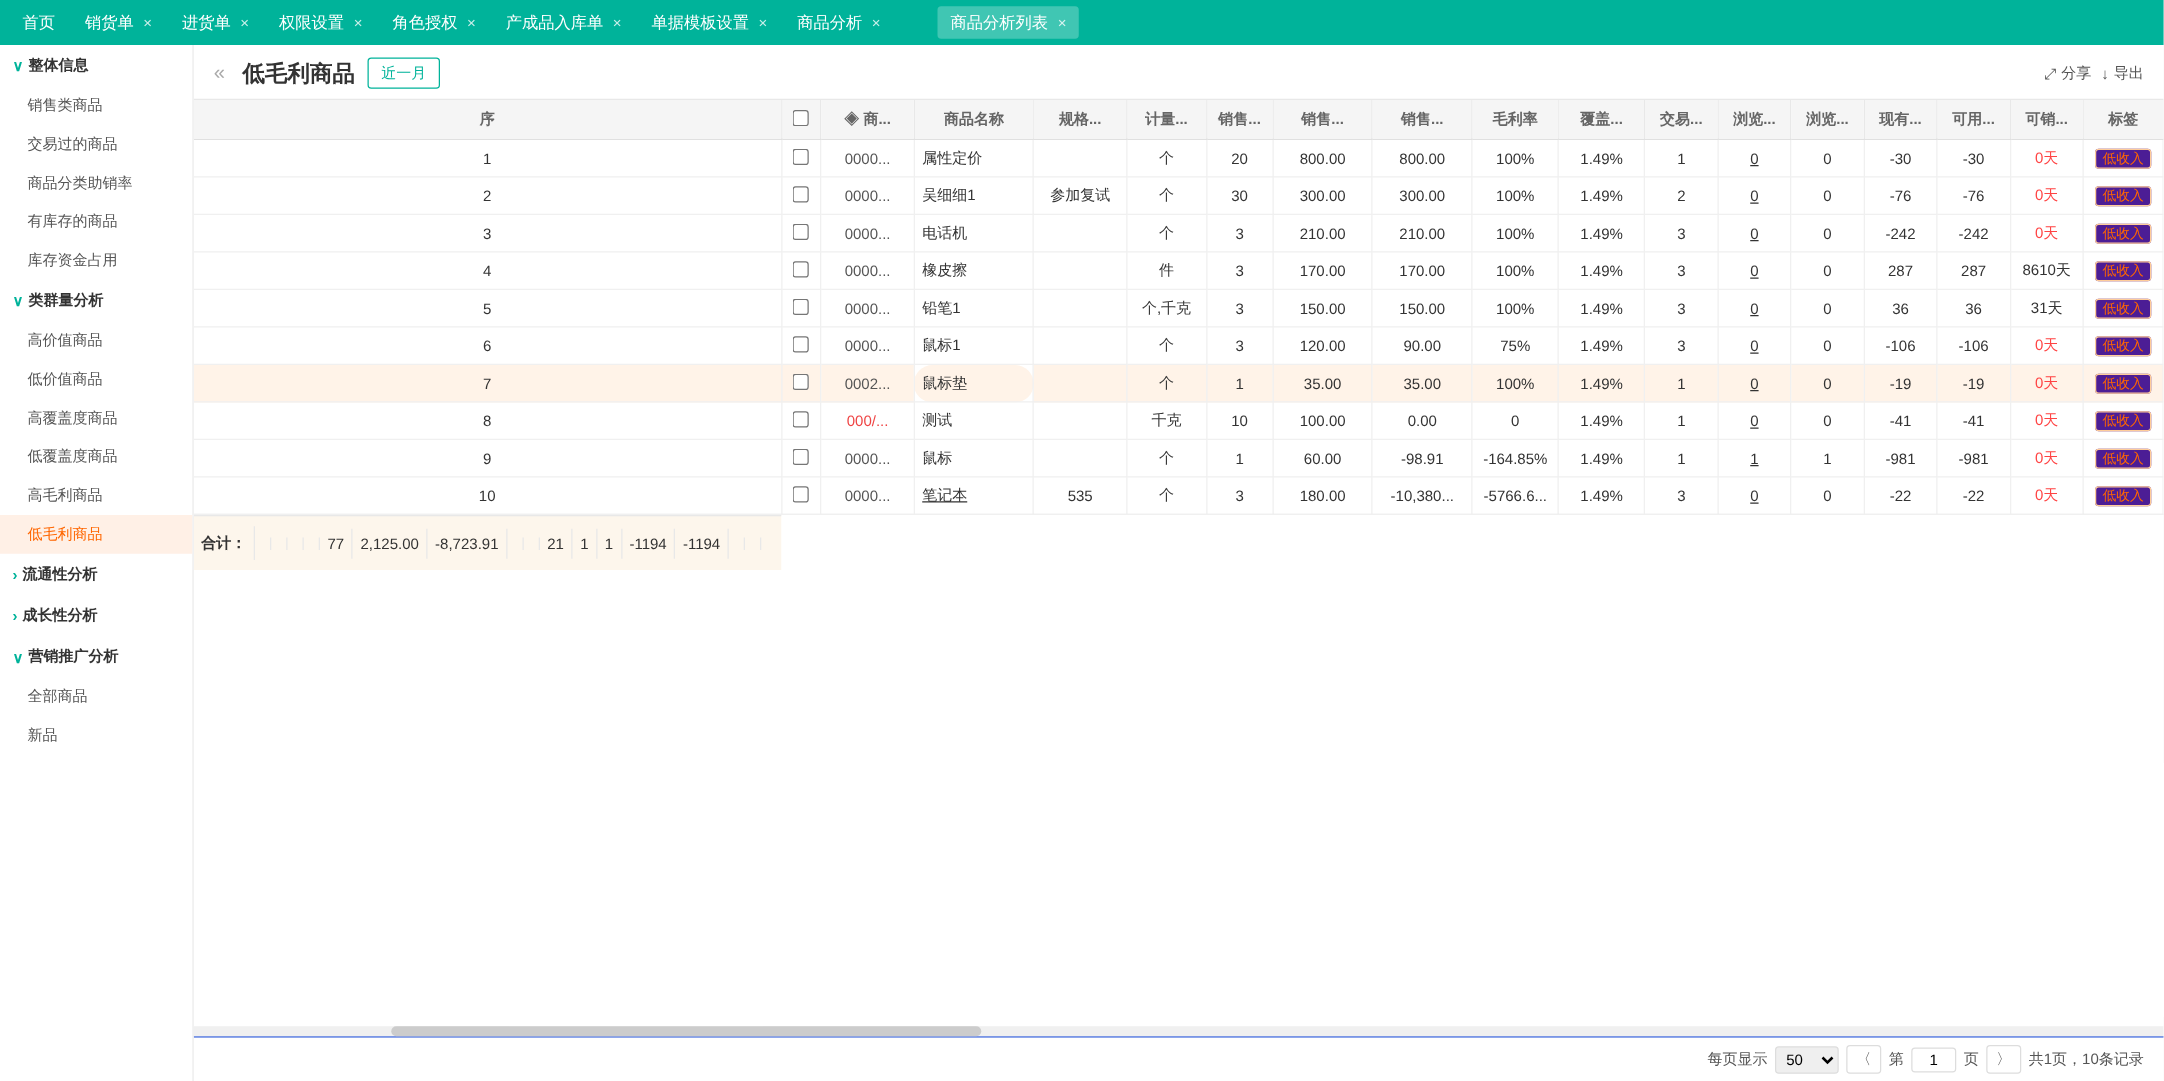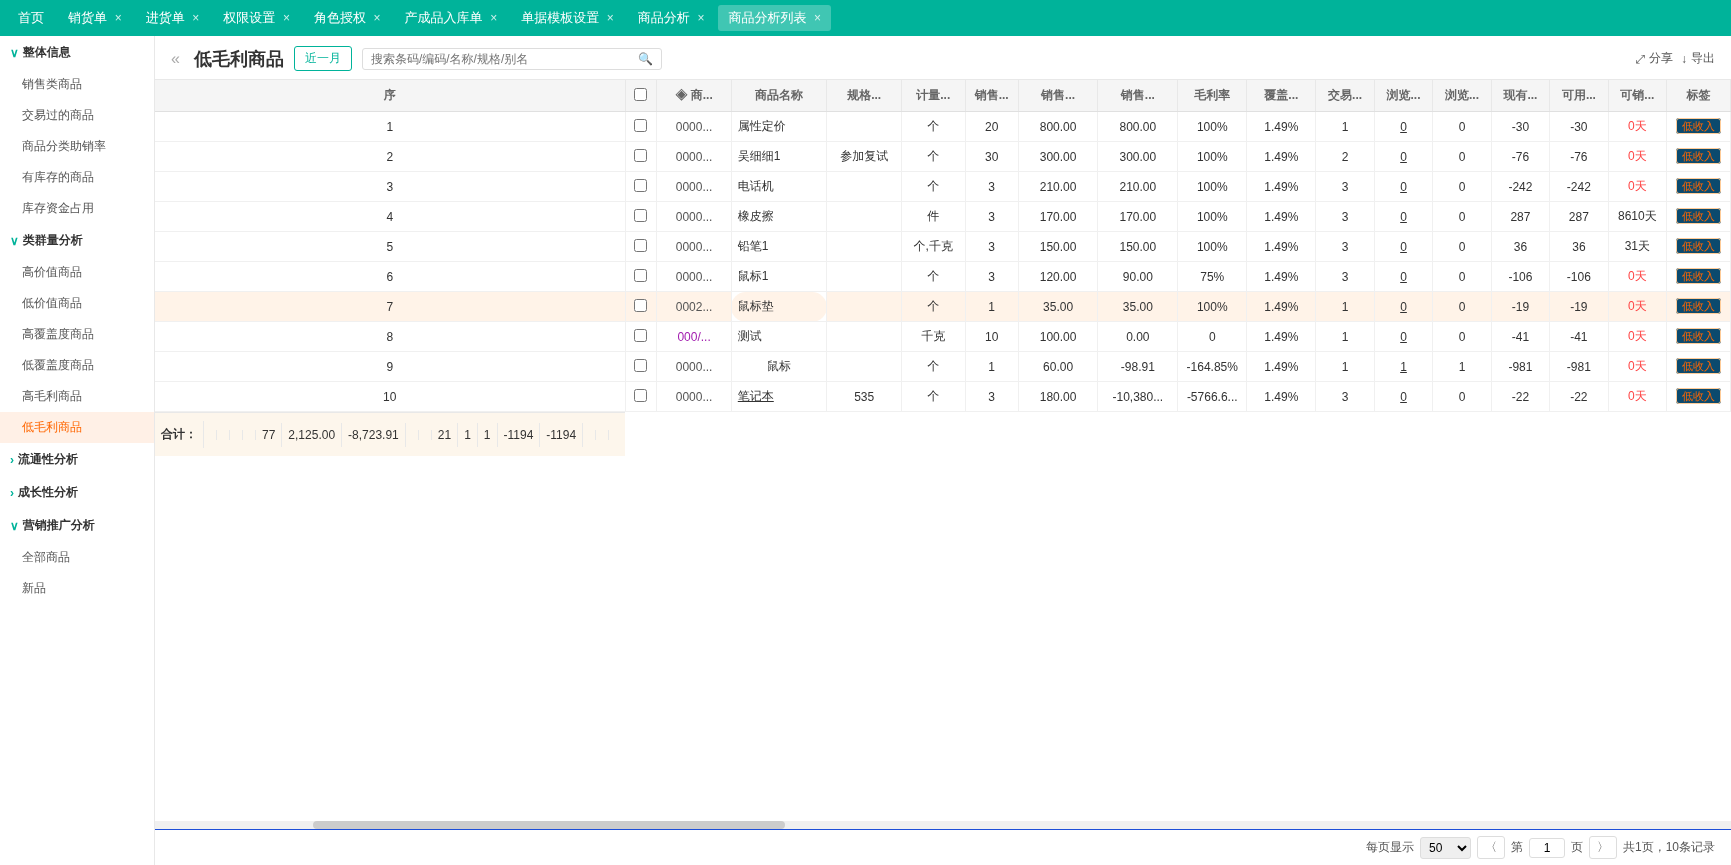--- a/index.html
+++ b/index.html
@@ -15,21 +15,21 @@
       gap: 4px;
     }
     .nav-item {
       color: #fff;
       padding: 4px 10px;
       cursor: pointer;
       border-radius: 3px;
       white-space: nowrap;
       font-size: 13px;
     }
-    .nav-item.active { background: rgba(255,255,255,0.25); }
+    .nav-item.active { background: rgba(255,255,255,0.25); margin-left: 32px; }
     .nav-item .close-x { margin-left: 4px; opacity: 0.8; }
 
     
     .main-layout {
       display: flex;
       height: calc(100vh - 36px);
     }
 
     
     .sidebar {
@@ -155,21 +155,21 @@
     tbody td {
       border-bottom: 1px solid #f0f0f0;
       border-right: 1px solid #f0f0f0;
       padding: 6px 6px;
       text-align: center;
       color: #333;
       white-space: nowrap;
     }
     tbody tr.highlighted { background: #fff3e8; }
     .tag-low-income {
-      background: #0c4a6e;
+      background: #4c1d95;
       color: #ff6600;
       border: 1px solid #ffcc99;
       border-radius: 3px;
       padding: 1px 5px;
       font-size: 11px;
     }
     .link-underline { text-decoration: underline; color: #333; cursor: pointer; }
 
     
     .footer-total {
@@ -311,24 +311,20 @@
     <div class="sidebar-item">全部商品</div>
     <div class="sidebar-item">新品</div>
   </div>
 
   <div class="content-area">
 
     <div class="content-header">
       <span style="cursor:pointer;color:#aaa;font-size:16px;margin-right:4px;">«</span>
       <span class="page-title">低毛利商品</span>
       <button class="filter-btn">近一月</button>
-      <div class="search-box">
-        <input type="text" placeholder="搜索条码/编码/名称/规格/别名" style="">
-        <span style="color:#aaa;cursor:pointer;">🔍</span>
-      </div>
       <div class="header-actions">
         <button class="action-btn">
           <span>⤢</span>
           <span>分享</span>
         </button>
         <button class="action-btn">
           <span>↓</span>
           <span>导出</span>
         </button>
       </div>
@@ -496,42 +492,42 @@
     <td><span class="link-underline">0</span></td>
     <td>0</td>
     <td>-19</td>
     <td>-19</td>
     <td style="color:#ff4444;">0天</td>
     <td><span class="tag-low-income">低收入</span></td>
   </tr>
             <tr>
     <td>8</td>
     <td><input type="checkbox" style=""></td>
-    <td style="color:#a21caf;">000/...</td>
+    <td style="color:#ef4444;">000/...</td>
     <td style="text-align:left;padding-left:6px;">测试</td>
     <td></td>
     <td>千克</td>
     <td>10</td>
     <td>100.00</td>
     <td>0.00</td>
     <td>0</td>
     <td>1.49%</td>
     <td>1</td>
     <td><span class="link-underline">0</span></td>
     <td>0</td>
     <td>-41</td>
     <td>-41</td>
     <td style="color:#ff4444;">0天</td>
     <td><span class="tag-low-income">低收入</span></td>
   </tr>
             <tr>
     <td>9</td>
     <td><input type="checkbox" style=""></td>
     <td style="color:#555;">0000...</td>
-    <td style="text-align:center;padding-left:6px;">鼠标</td>
+    <td style="text-align:left;padding-left:6px;">鼠标</td>
     <td></td>
     <td>个</td>
     <td>1</td>
     <td>60.00</td>
     <td>-98.91</td>
     <td>-164.85%</td>
     <td>1.49%</td>
     <td>1</td>
     <td><span class="link-underline">1</span></td>
     <td>1</td>

